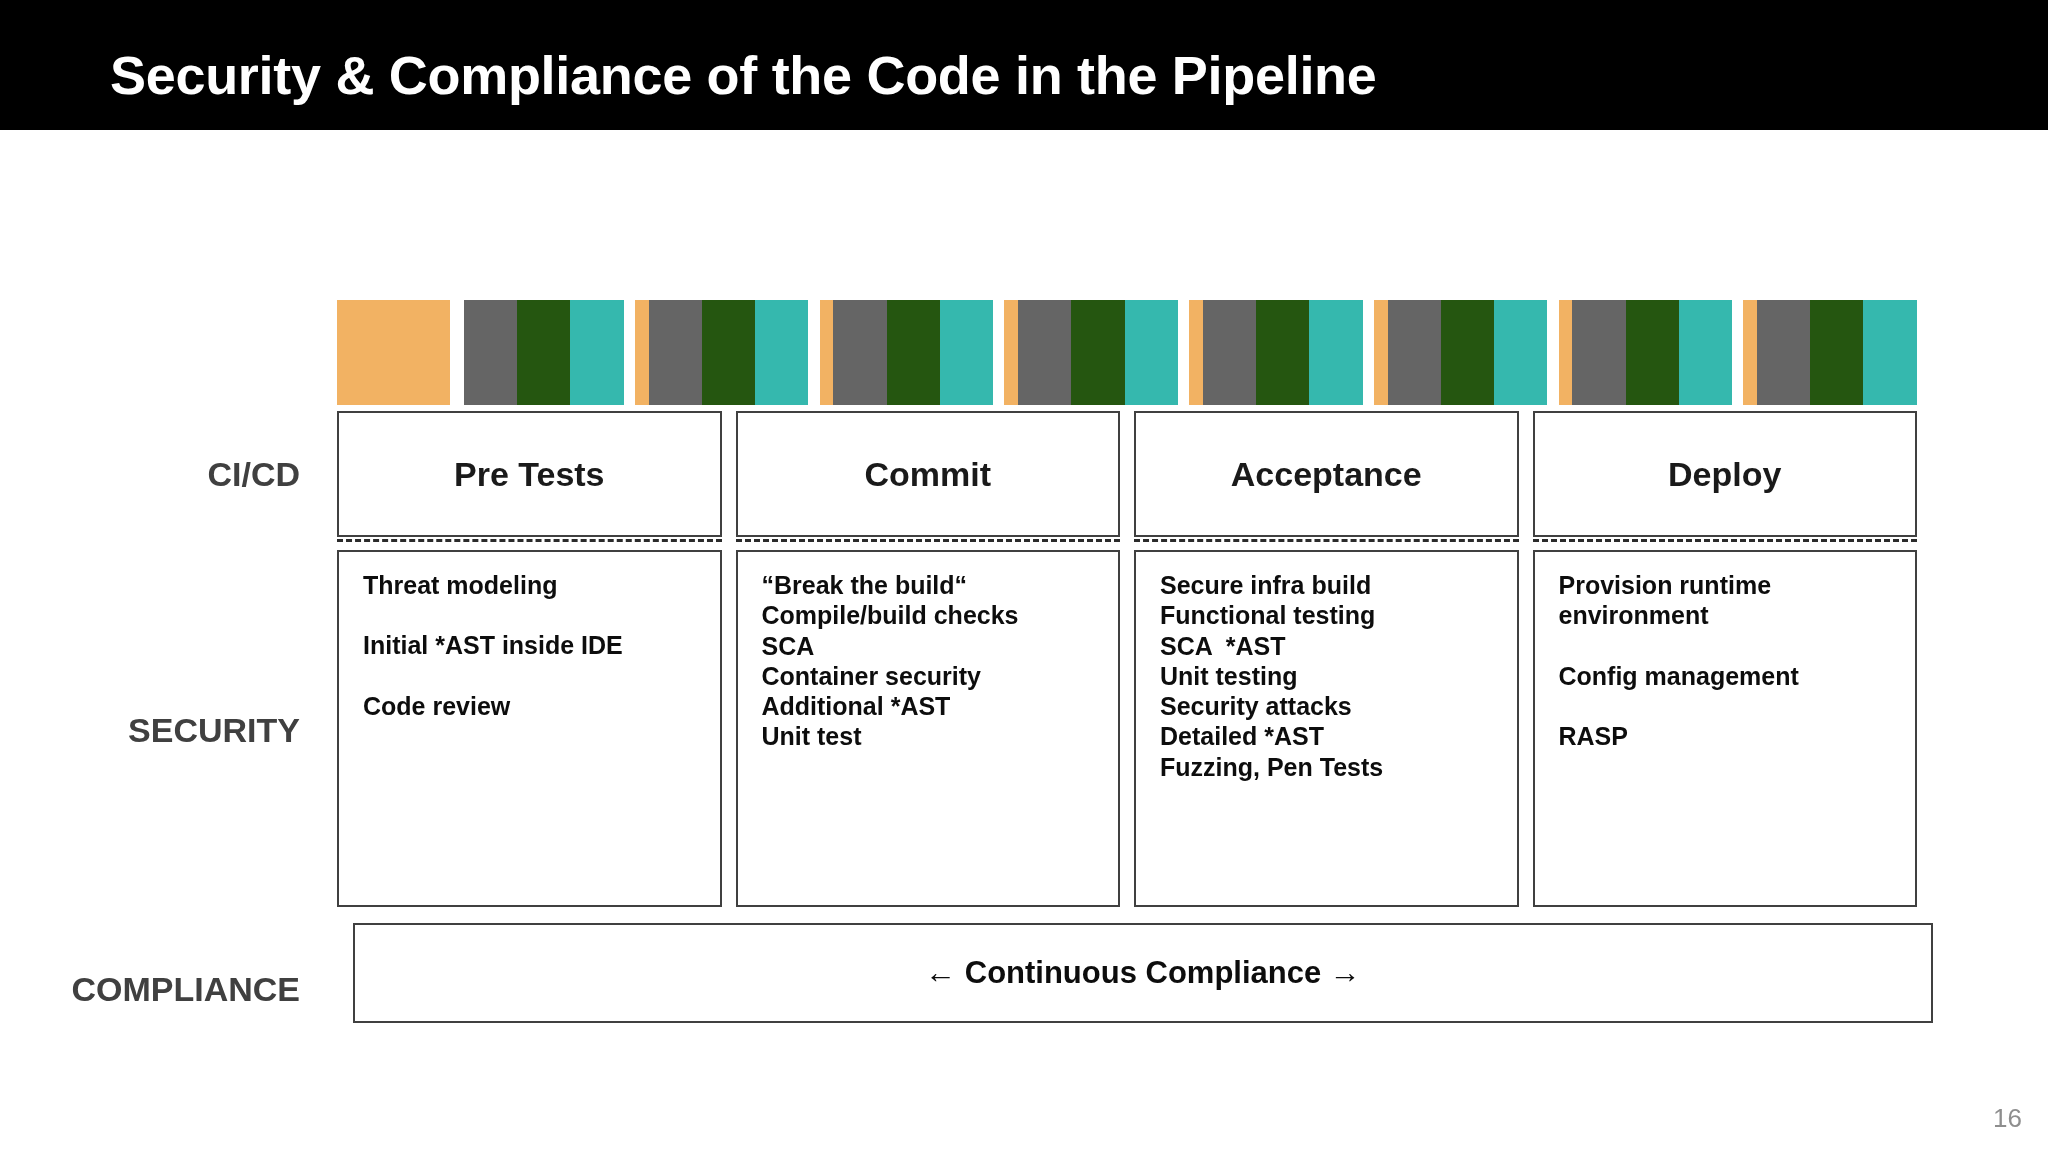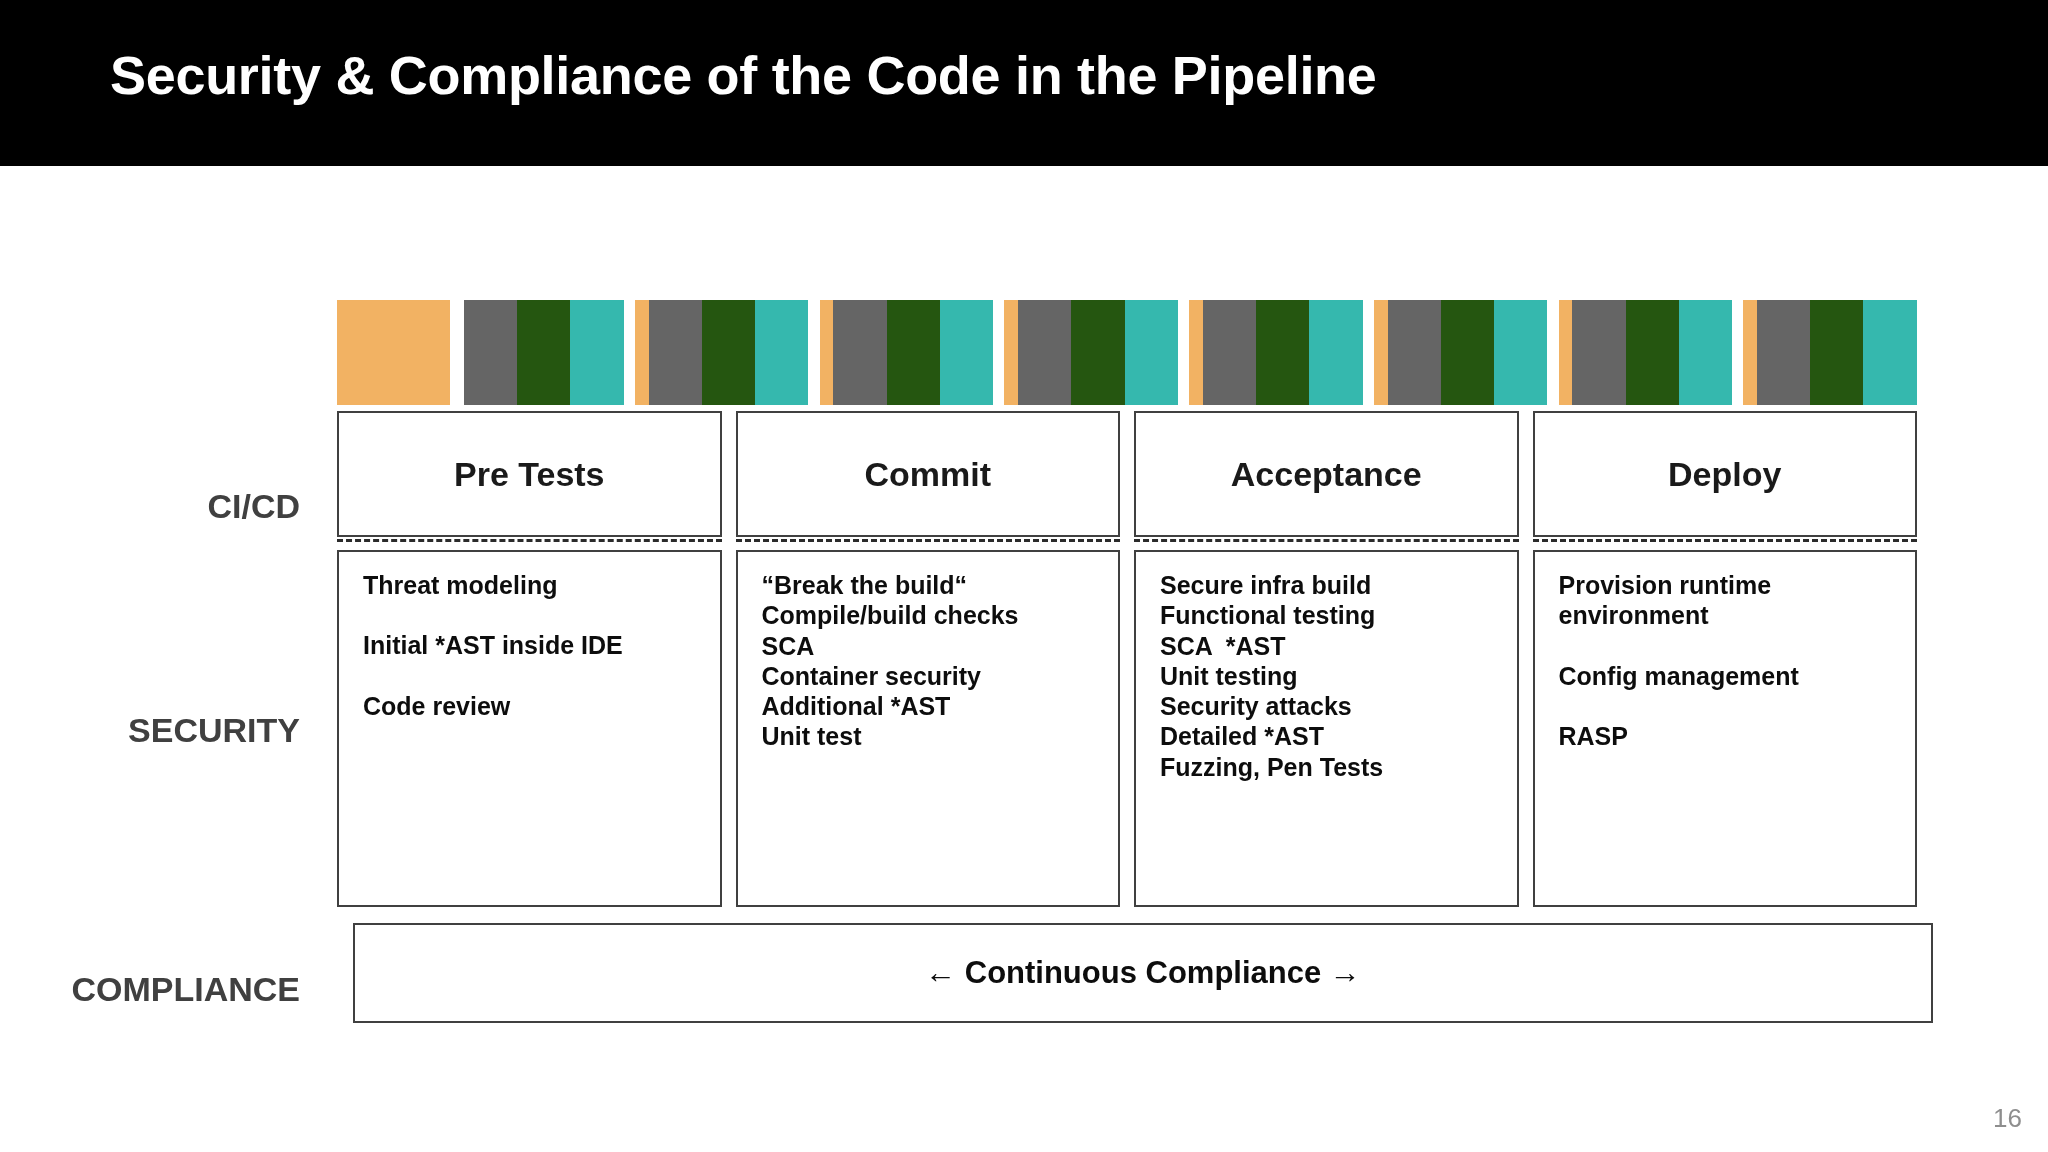--- a/index.html
+++ b/index.html
@@ -12,21 +12,21 @@
   #slide {
     position: relative;
     width: 2048px; height: 1152px;
     background: #ffffff;
   }
 
   
   .title-bar {
     position: absolute;
     left: 0; top: 0;
-    width: 2048px; height: 166px;
+    width: 2048px; height: 130px;
     background: #000000;
   }
   .title-text {
     position: absolute;
     left: 110px; top: 44px;
     font-size: 54px;
     font-weight: bold;
     color: #ffffff;
     letter-spacing: -0.3px;
     white-space: nowrap;
@@ -34,21 +34,21 @@
 
   
   .row-label {
     position: absolute;
     text-align: right;
     color: #404040;
     font-weight: bold;
     white-space: nowrap;
   }
   .lbl-devops   { left: 0; width: 300px; top: 332px; font-size: 34px; }
-  .lbl-cicd     { left: 0; width: 300px; top: 455px; font-size: 34px; margin-top: 32px; }
+  .lbl-cicd     { left: 0; width: 300px; top: 455px; font-size: 34px; }
   .lbl-security { left: 0; width: 300px; top: 711px; font-size: 34px; }
   .lbl-compliance { left: 0; width: 300px; top: 970px; font-size: 34px; }
 
   
   .devops-bar {
     position: absolute;
     left: 337px; top: 300px;
     width: 1580px; height: 105px;
     display: flex;
     align-items: stretch;

